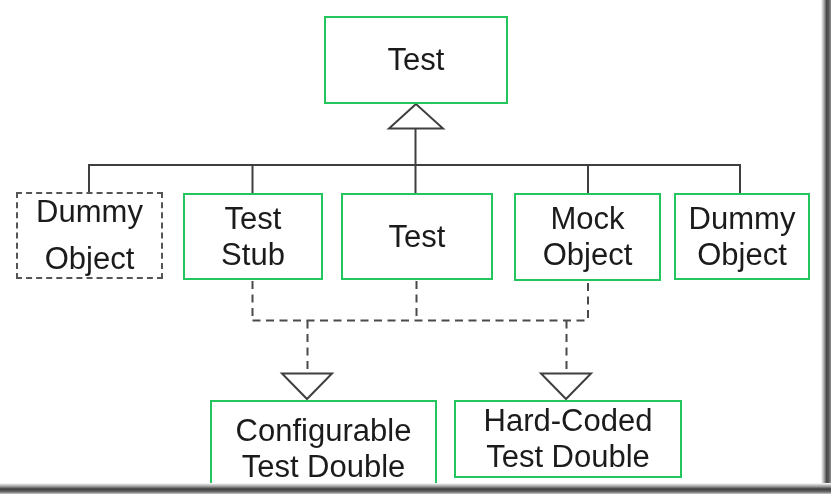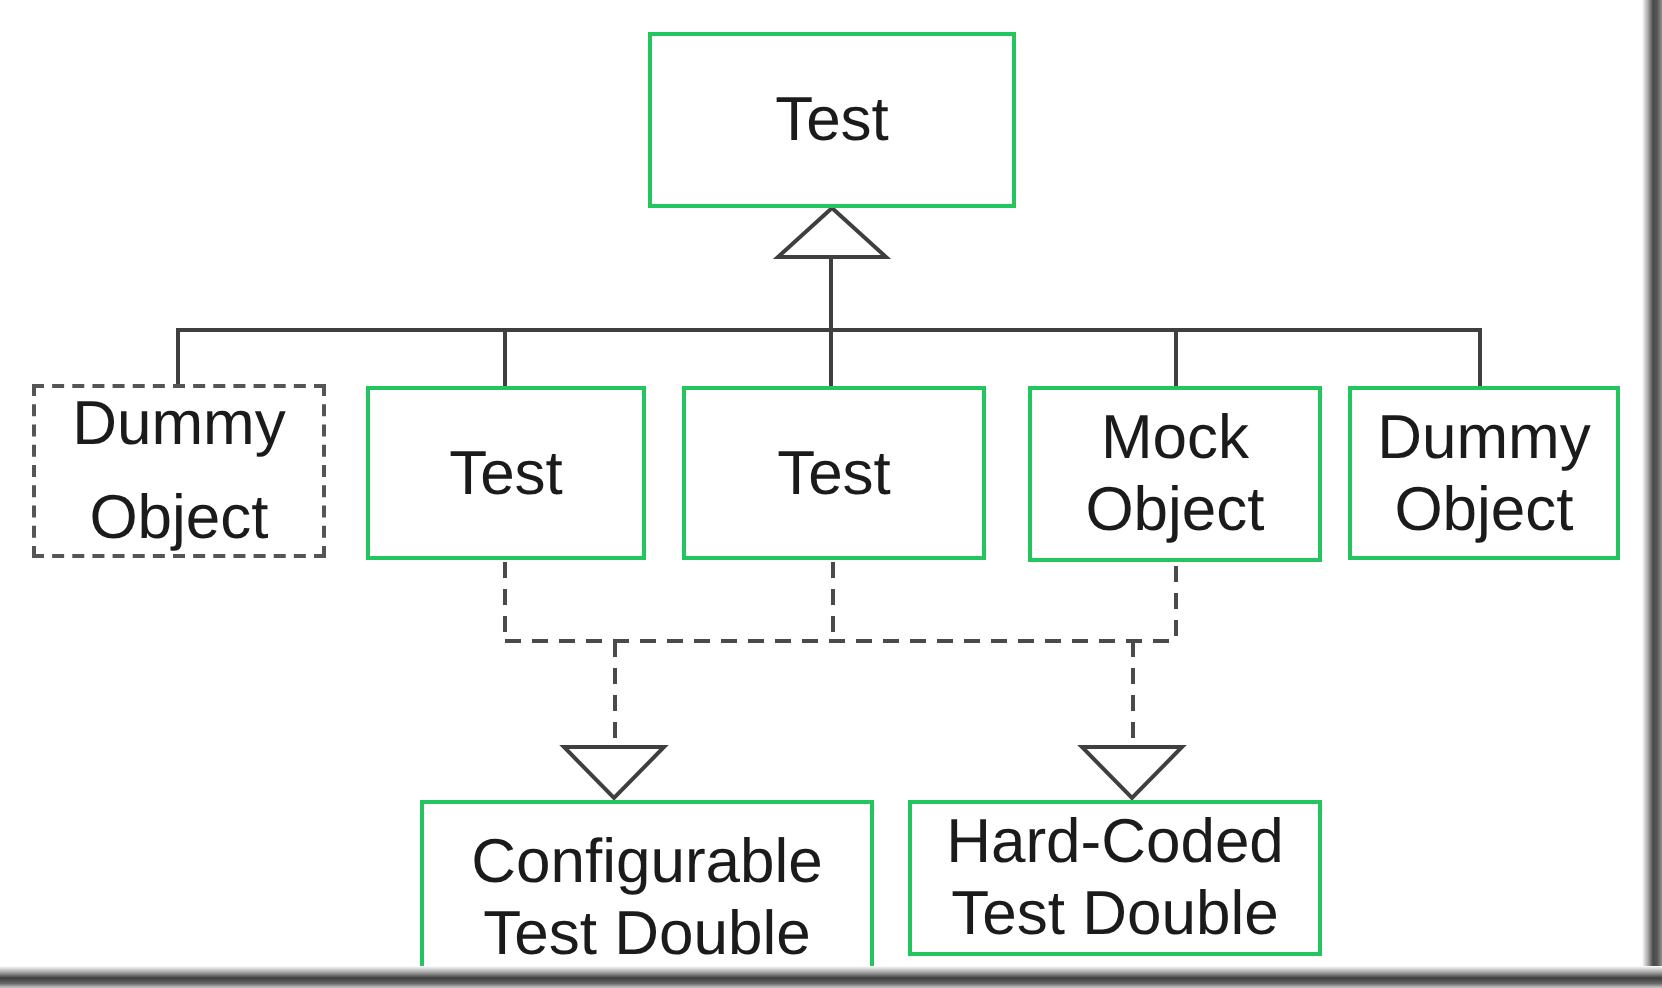--- a/index.html
+++ b/index.html
@@ -33,21 +33,21 @@
   .node.dashed { border-style: dashed; border-color: #555555; justify-content: space-between; }
   .node span { display: block; white-space: nowrap; }
 
   .n-test-double   { left: 324px; top: 16px;  width: 184px; height: 88px; }
   .n-dummy-object  { left: 16px;  top: 192px; width: 147px; height: 87px; }
   .n-test-stub     { left: 183px; top: 193px; width: 140px; height: 87px; }
   .n-test-spy      { left: 341px; top: 193px; width: 152px; height: 87px; }
   .n-mock-object   { left: 514px; top: 193px; width: 147px; height: 88px; }
   .n-fake-object   { left: 674px; top: 193px; width: 136px; height: 87px; }
   .n-configurable  { left: 210px; top: 400px; width: 227px; height: 98px; }
-  .n-hard-coded    { left: 454px; top: 400px; width: 207px; height: 78px; }
+  .n-hard-coded    { left: 454px; top: 400px; width: 228px; height: 78px; }
 
   .solid-line  { stroke: #3f3f3f; stroke-width: 2; fill: none; }
   .dashed-line { stroke: #4a4a4a; stroke-width: 2; fill: none; stroke-dasharray: 8 5.5; }
   .hollow-arrow { fill: #ffffff; stroke: #3f3f3f; stroke-width: 2; stroke-linejoin: miter; }
 
   .shadow-right {
     position: absolute;
     left: 821px; top: 0;
     width: 10px; height: 494px;
     background: linear-gradient(to right, #ffffff 0%, #a8a8a8 30%, #4a4a4a 55%, #555555 75%, #919191 100%);
@@ -82,20 +82,21 @@
     <span>Test</span>
   </div>
 
   <div class="node dashed n-dummy-object">
     <span>Dummy</span>
     <span>Object</span>
   </div>
 
   <div class="node n-test-stub">
     <span>Test</span>
+    <span>Stub</span>
   </div>
 
   <div class="node n-test-spy">
     <span>Test</span>
   </div>
 
   <div class="node n-mock-object">
     <span>Mock</span>
     <span>Object</span>
   </div>

